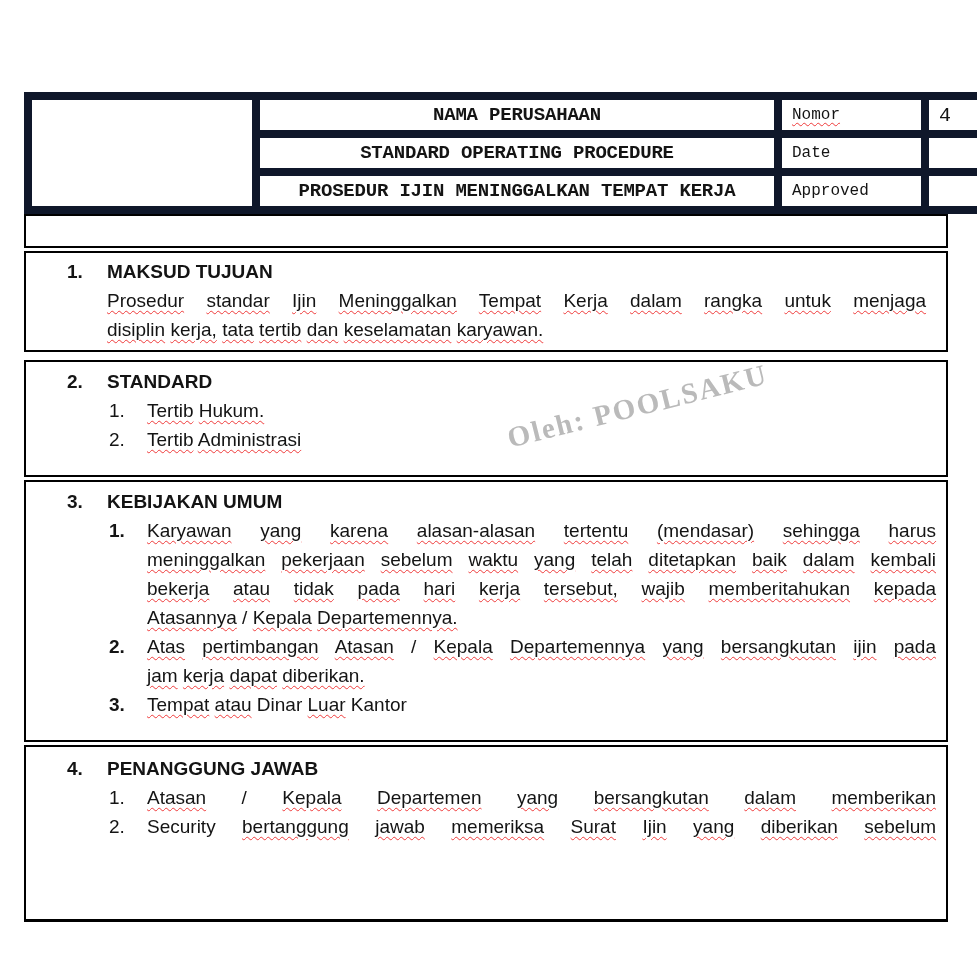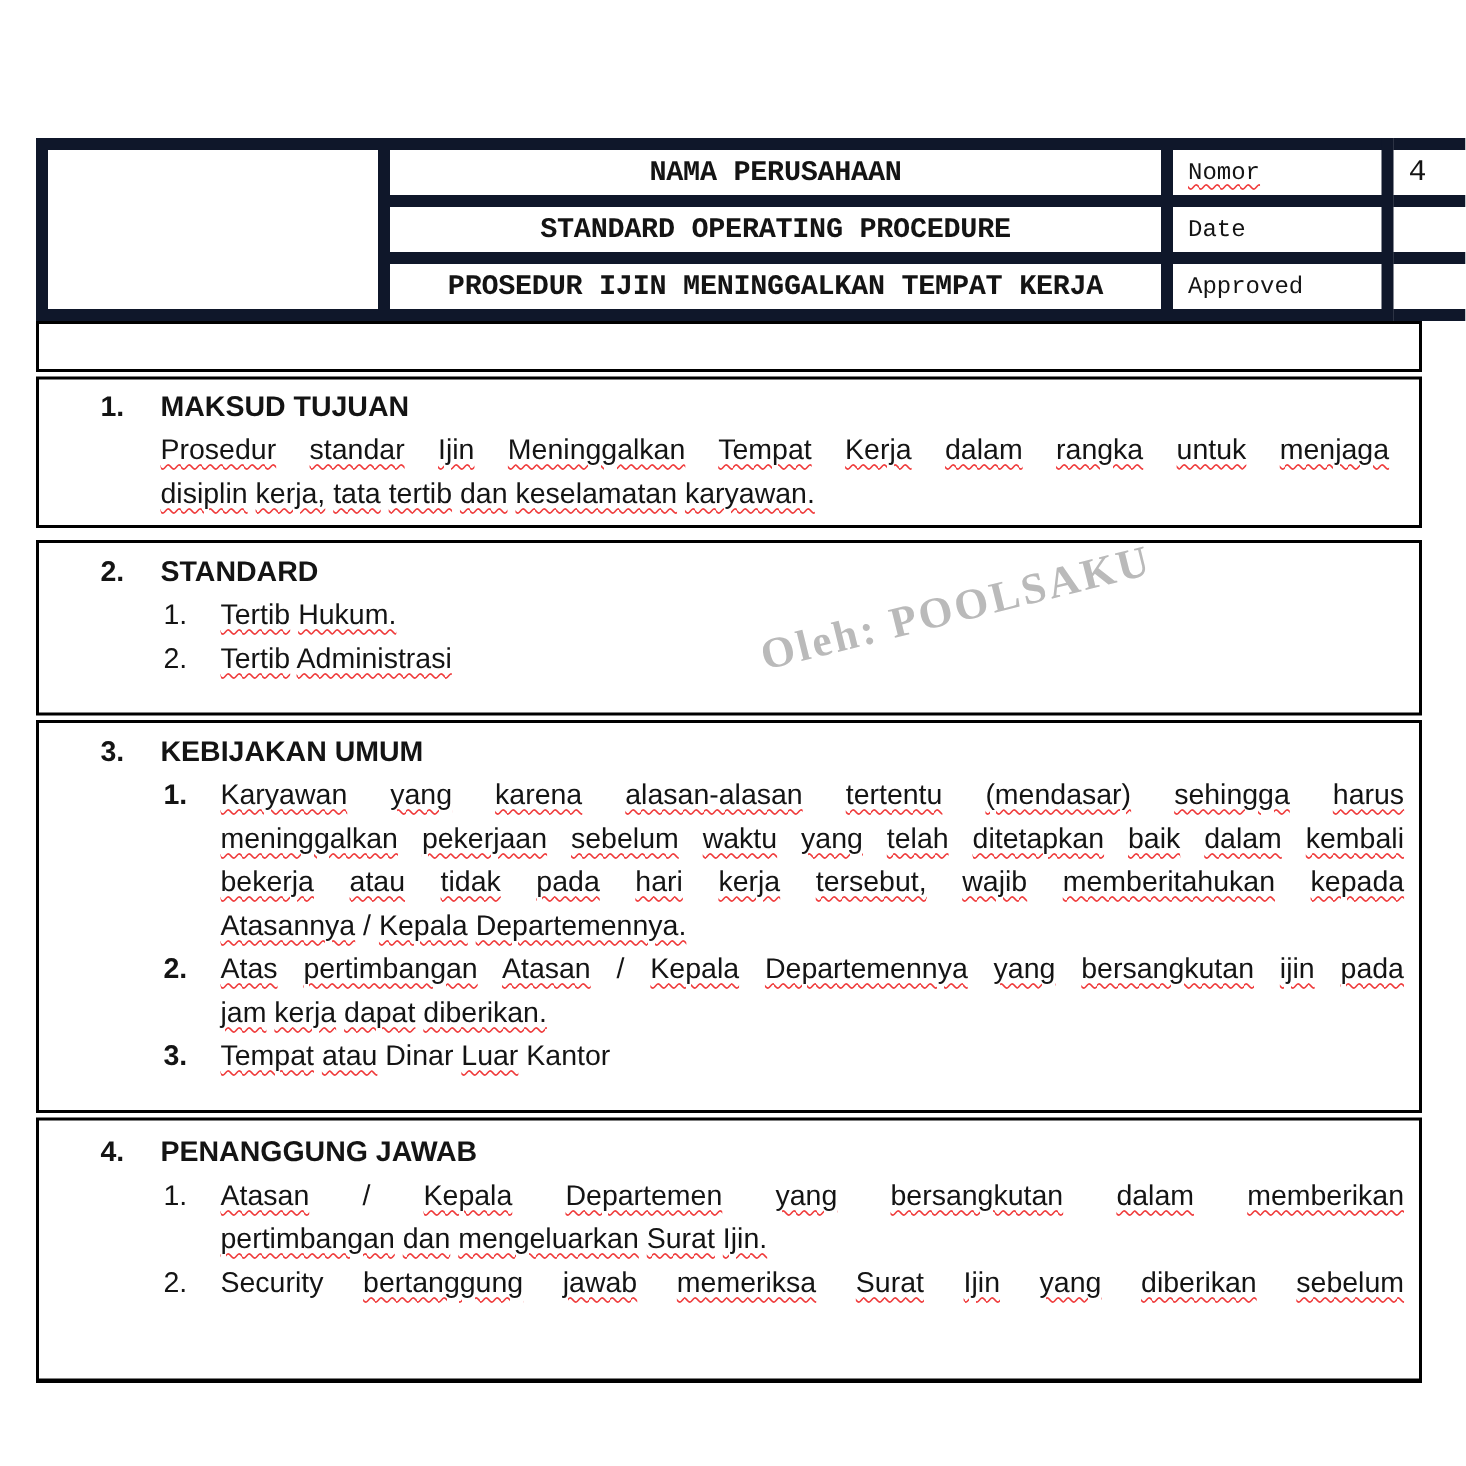--- a/index.html
+++ b/index.html
@@ -144,21 +144,20 @@
 
     <div class="section sec4">
       <div class="sec-head">
         <span class="sec-num">4.</span>
         <span class="sec-title">PENANGGUNG JAWAB</span>
       </div>
       <div class="item">
         <span class="item-num">1.</span>
         <div class="item-body">
             <div class="tline jl"><span class="w sq">Atasan</span> <span class="w">/</span> <span class="w sq">Kepala</span> <span class="w sq">Departemen</span> <span class="w sq">yang</span> <span class="w sq">bersangkutan</span> <span class="w sq">dalam</span> <span class="w sq">memberikan</span></div>
-            <div class="tline"><span class="w sq">pertimbangan</span> <span class="w sq">dan</span> <span class="w sq">mengeluarkan</span> <span class="w sq">Surat</span> <span class="w sq">Ijin.</span></div>
           </div>
       </div>
       <div class="item">
         <span class="item-num">2.</span>
         <div class="item-body">
             <div class="tline jl"><span class="w">Security</span> <span class="w sq">bertanggung</span> <span class="w sq">jawab</span> <span class="w sq">memeriksa</span> <span class="w sq">Surat</span> <span class="w sq">Ijin</span> <span class="w sq">yang</span> <span class="w sq">diberikan</span> <span class="w sq">sebelum</span></div>
           </div>
       </div>
     </div>
 

